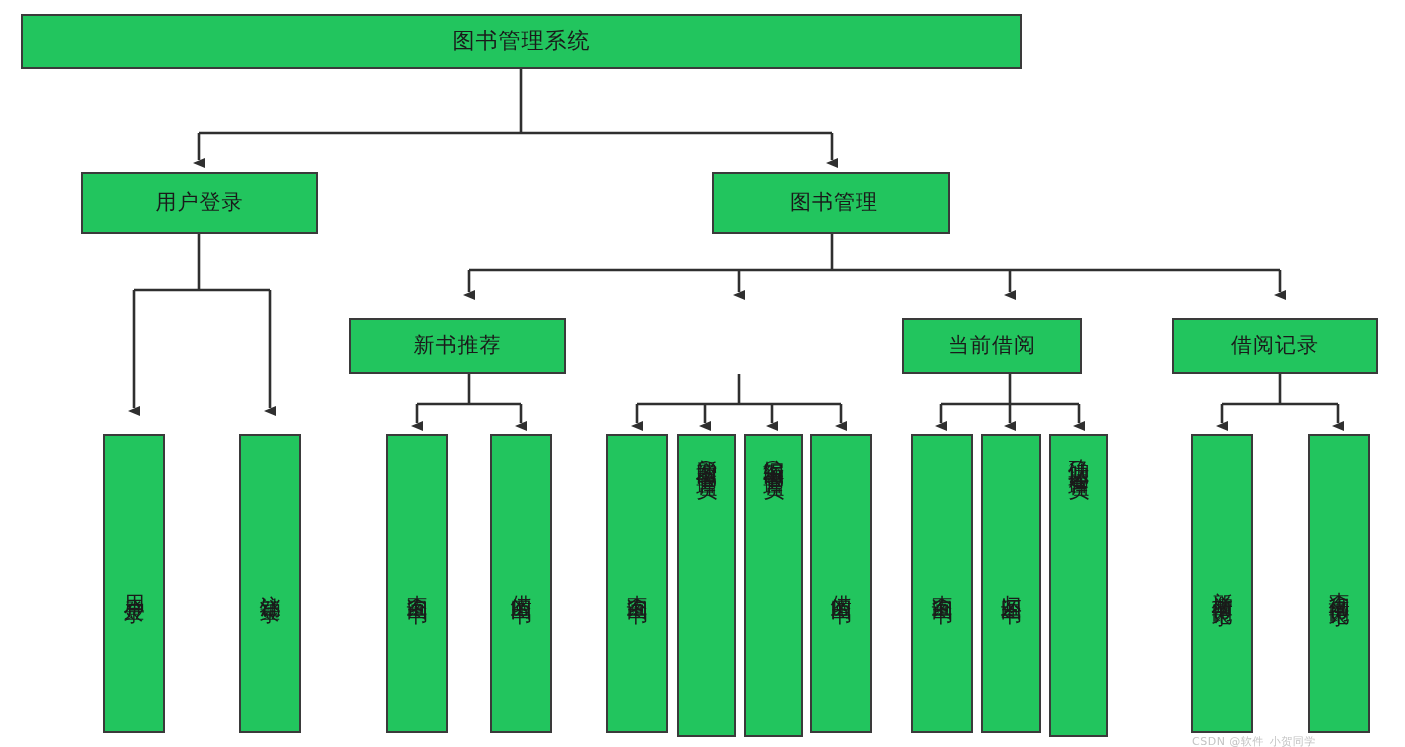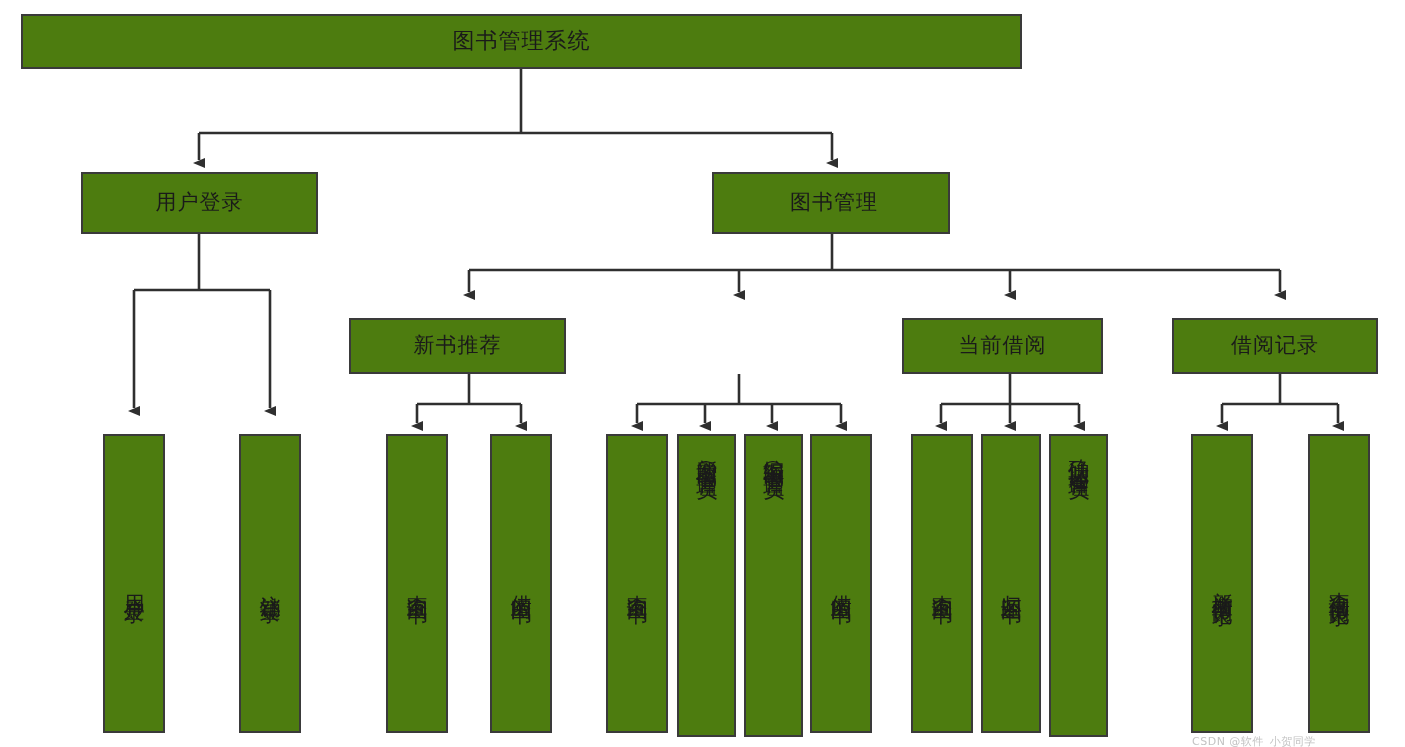--- a/index.html
+++ b/index.html
@@ -22,21 +22,21 @@
     position: absolute;
     left: 0;
     top: 0;
     width: 1405px;
     height: 747px;
     pointer-events: none;
   }
   .node {
     position: absolute;
     box-sizing: border-box;
-    background: #4d7c0f;
+    background: #22c55e;
     border: 2.5px solid #3a3a3a;
     display: flex;
     align-items: center;
     justify-content: center;
     color: #1a1a1a;
   }
   .node.horiz {
     font-size: 21px;
     letter-spacing: 1px;
     line-height: 1.2;
@@ -142,21 +142,21 @@
   <div class="node horiz" style="left:81px; top:172px; width:237px; height:62px;">
     <span>用户登录</span>
   </div>
   <div class="node horiz" style="left:712px; top:172px; width:238px; height:62px;padding-left:6px;">
     <span>图书管理</span>
   </div>
 
   <div class="node horiz" style="left:349px; top:318px; width:217px; height:56px;">
     <span>新书推荐</span>
   </div>
-  <div class="node horiz" style="left:902px; top:318px; width:201px; height:56px;">
+  <div class="node horiz" style="left:902px; top:318px; width:180px; height:56px;">
     <span>当前借阅</span>
   </div>
   <div class="node horiz" style="left:1172px; top:318px; width:206px; height:56px;">
     <span>借阅记录</span>
   </div>
 
   <div class="node leaf" style="left:103px; top:434px; width:62px; height:299px;">
     <div class="leaf-inner">
       <span class="vtext">用户登录</span>
     </div>

